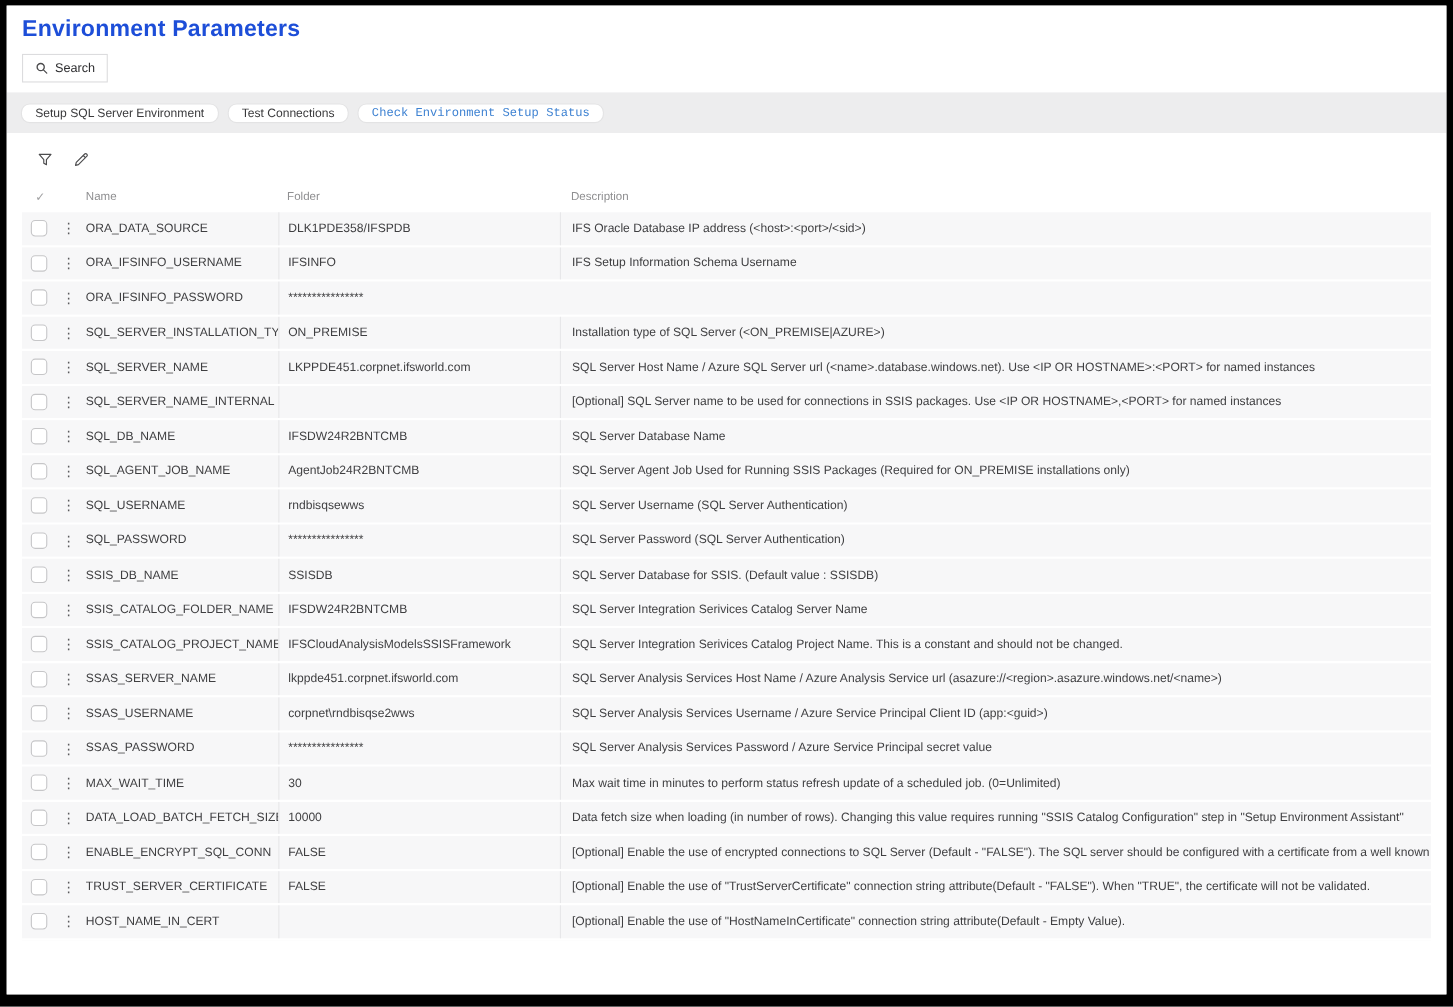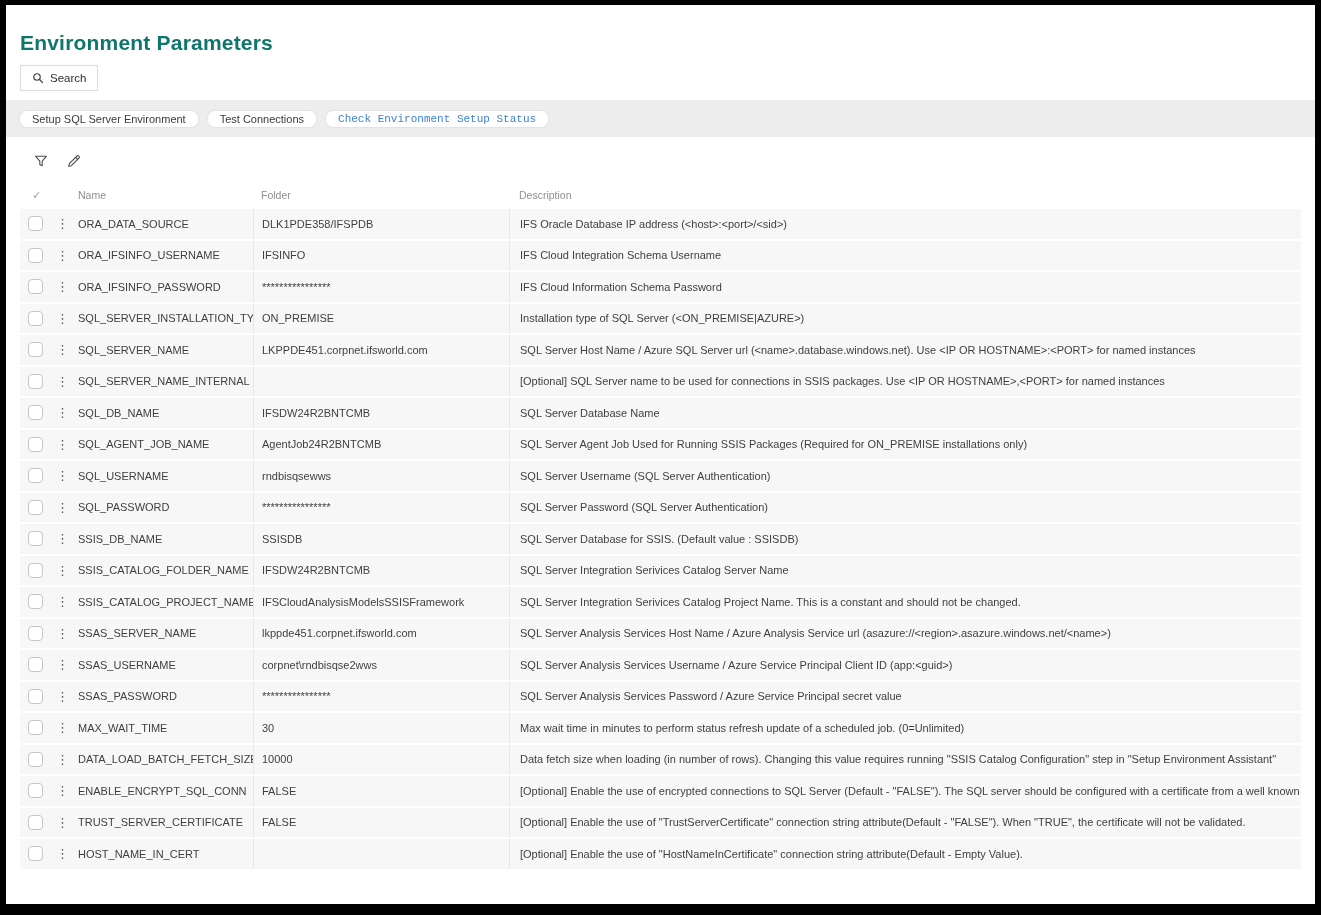--- a/index.html
+++ b/index.html
@@ -20,22 +20,22 @@
     border:solid var(--frame-black);
     border-width:5px 6px 11px 6px;
     background:#fff;
     overflow:hidden;
     display:flex; flex-direction:column;
   }
 
   
   .top{ padding:8px 14px 0 14px; flex:none; background:#fff; }
   .page-title{
-    margin:18px 0 10px 0;
-    font-size:21px; font-weight:700; color:#0f766e; letter-spacing:.2px;
+    margin:2px 0 10px 0;
+    font-size:21px; font-weight:700; color:#1d4ed8; letter-spacing:.2px;
   }
   .search-btn{
     display:inline-flex; align-items:center; gap:6px;
     height:26px; padding:0 11px; margin-bottom:9px;
     background:#fff; border:1px solid #dcdcde; border-radius:0;
     font-family:inherit; font-size:11.5px; color:#2e2e30; cursor:pointer;
   }
   .search-btn svg{ display:block; }
 
   
@@ -153,31 +153,30 @@
     <span class="cell-desc">IFS Oracle Database IP address (&lt;host&gt;:&lt;port&gt;/&lt;sid&gt;)</span>
   </div>
 
   <div class="grid-row trow">
     <span class="cell-check">
       <span class="checkbox"></span>
     </span>
     <span class="kebab">⋮</span>
     <span class="cell-name">ORA_IFSINFO_USERNAME</span>
     <span class="cell-value">IFSINFO</span>
-    <span class="cell-desc">IFS Cloud Integration Schema Username</span>
+    <span class="cell-desc">IFS Setup Information Schema Username</span>
   </div>
 
   <div class="grid-row trow">
     <span class="cell-check">
       <span class="checkbox"></span>
     </span>
     <span class="kebab">⋮</span>
     <span class="cell-name">ORA_IFSINFO_PASSWORD</span>
     <span class="cell-value">****************</span>
-    <span class="cell-desc">IFS Cloud Information Schema Password</span>
   </div>
 
   <div class="grid-row trow">
     <span class="cell-check">
       <span class="checkbox"></span>
     </span>
     <span class="kebab">⋮</span>
     <span class="cell-name">SQL_SERVER_INSTALLATION_TYPE</span>
     <span class="cell-value">ON_PREMISE</span>
     <span class="cell-desc">Installation type of SQL Server (&lt;ON_PREMISE|AZURE&gt;)</span>

